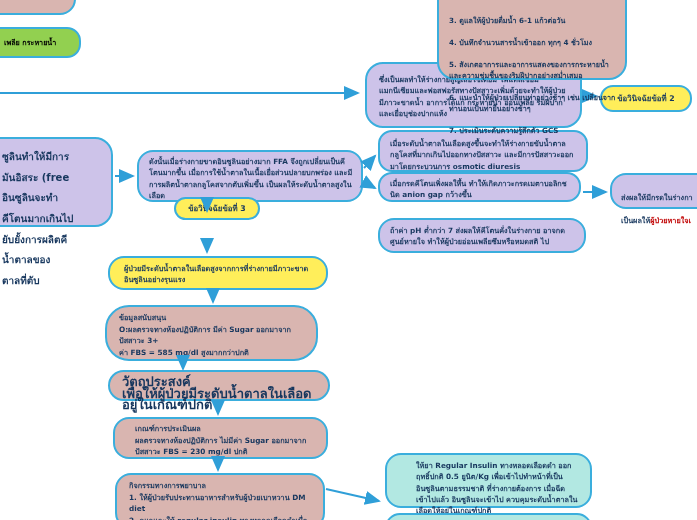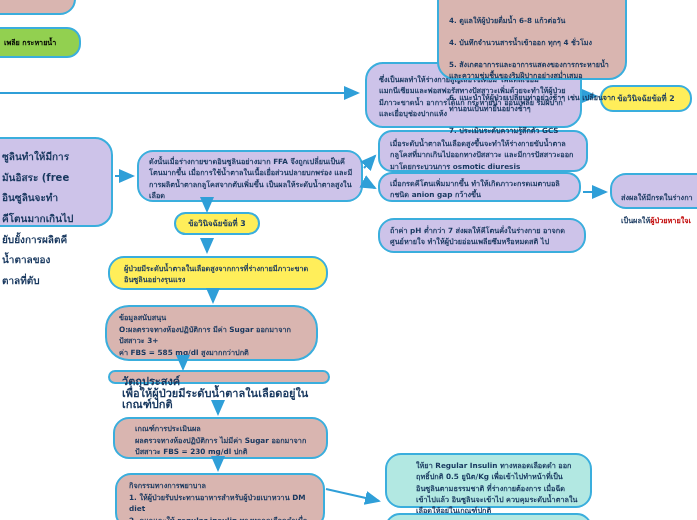--- a/index.html
+++ b/index.html
@@ -51,35 +51,35 @@
   </svg>
 
   <div class="box pink" style="left:-42px;top:-40px;width:118px;height:55px;border-radius:16px;"></div>
 
   <div class="box green" style="left:-16px;top:27px;width:97px;height:31px;border-radius:14px;display:flex;align-items:center;font-size:7.2px;">
     <span style="padding-left:18px;">เพลีย กระหายน้ำ</span>
   </div>
 
   <div class="box pink" style="left:437px;top:-60px;width:190px;height:140px;border-radius:18px;z-index:6;">
     <div style="position:absolute;left:10px;right:6px;top:62px;font-size:7.2px;line-height:11px;">
-      <div>4. ดูแลให้ผู้ป่วยดื่มน้ำ 6-8 แก้วต่อวัน</div>
+      <div>3. ดูแลให้ผู้ป่วยดื่มน้ำ 6-1 แก้วต่อวัน</div>
       <div>4. บันทึกจำนวนสารน้ำเข้าออก ทุกๆ 4 ชั่วโมง</div>
       <div>5. สังเกตอาการและอาการแสดงของการกระหายน้ำและความชุ่มชื้นของริมฝีปากอย่างสม่ำเสมอ</div>
       <div>6. แนะนำให้ผู้ป่วยเปลี่ยนท่าอย่างช้าๆ เช่น เปลี่ยนจากท่านอนเป็นท่ายืนอย่างช้าๆ</div>
       <div>7. ประเมินระดับความรู้สึกตัว GCS</div>
     </div>
   </div>
 
   <div class="box lav body-sm" style="left:365px;top:62px;width:217px;height:66px;border-radius:18px;padding:10px 10px 0 12px;">ซึ่งเป็นผลทำให้ร่างกายสูญเสียโซเดียม โพแทสเซียม แมกนีเซียมและฟอสฟอรัสทางปัสสาวะเพิ่มด้วยจะทำให้ผู้ป่วยมีภาวะขาดน้ำ อาการได้แก่ กระหายน้ำ อ่อนเพลีย ริมฝีปากและเยื่อบุช่องปากแห้ง</div>
 
   <div class="box yellow pill" style="left:600px;top:85px;width:92px;height:27px;border-radius:13px;">ข้อวินิจฉัยข้อที่ 2</div>
 
   <div class="box lav body-sm" style="left:378px;top:130px;width:210px;height:42px;border-radius:14px;padding:6px 10px 0 10px;">เมื่อระดับน้ำตาลในเลือดสูงขึ้นจะทำให้ร่างกายขับน้ำตาลกลูโคสที่มากเกินไปออกทางปัสสาวะ และมีการปัสสาวะออกมาโดยกระบวนการ osmotic diuresis</div>
 
-  <div class="box lav body-sm" style="left:378px;top:172px;width:203px;height:30px;border-radius:14px;padding:4px 10px 0 10px;">เมื่อกรดคีโตนเพิ่มมากขึ้น ทำให้เกิดภาวะกรดเมตาบอลิกชนิด anion gap กว้างขึ้น</div>
+  <div class="box lav body-sm" style="left:378px;top:172px;width:203px;height:30px;border-radius:14px;padding:4px 10px 0 10px;">เมื่อกรดคีโตนเพิ่งผลใหึ้น ทำให้เกิดภาวะกรดเมตาบอลิกชนิด anion gap กว้างขึ้น</div>
 
   <div class="box lav" style="left:610px;top:173px;width:120px;height:36px;border-radius:16px;padding:6px 0 0 9px;font-size:7.3px;line-height:11.3px;">
     <div>ส่งผลให้มีกรดในร่างกา</div>
     <div><span>เป็นผลให้</span><span class="red">ผู้ป่วยหายใจเ</span></div>
   </div>
 
   <div class="box lav body-sm" style="left:378px;top:218px;width:208px;height:35px;border-radius:16px;padding:5px 10px 0 10px;">ถ้าค่า pH ต่ำกว่า 7 ส่งผลให้คีโตนคั่งในร่างกาย อาจกดศูนย์หายใจ ทำให้ผู้ป่วยอ่อนเพลียซึมหรือหมดสติ ไป</div>
 
   <div class="box lav" style="left:-62px;top:137px;width:175px;height:90px;border-radius:18px;">
     <div style="position:absolute;left:62px;top:3px;font-size:10px;line-height:10.3px;">
@@ -88,30 +88,30 @@
       <div>อินซูลินจะทำ</div>
       <div>คีโตนมากเกินไป</div>
       <div>ยับยั้งการผลิตคี</div>
       <div>น้ำตาลของ</div>
       <div>ตาลที่ตับ</div>
     </div>
   </div>
 
   <div class="box lav body-sm" style="left:137px;top:150px;width:226px;height:52px;border-radius:16px;padding:4px 8px 0 10px;">ดังนั้นเมื่อร่างกายขาดอินซูลินอย่างมาก FFA จึงถูกเปลี่ยนเป็นคีโตนมากขึ้น เมื่อการใช้น้ำตาลในเนื้อเยื่อส่วนปลายบกพร่อง และมีการผลิตน้ำตาลกลูโคสจากตับเพิ่มขึ้น เป็นผลให้ระดับน้ำตาลสูงในเลือด</div>
 
-  <div class="box yellow pill" style="left:174px;top:212px;width:86px;height:23px;border-radius:12px;">ข้อวินิจฉัยข้อที่ 3</div>
+  <div class="box yellow pill" style="left:174px;top:197px;width:86px;height:23px;border-radius:12px;">ข้อวินิจฉัยข้อที่ 3</div>
 
   <div class="box yellow body-sm" style="left:108px;top:256px;width:220px;height:34px;border-radius:16px;padding:5px 8px 0 14px;">ผู้ป่วยมีระดับน้ำตาลในเลือดสูงจากการที่ร่างกายมีภาวะขาดอินซูลินอย่างรุนแรง</div>
 
   <div class="box pink" style="left:105px;top:305px;width:213px;height:56px;border-radius:24px;padding:5px 8px 0 12px;font-size:7.3px;line-height:11.5px;">ข้อมูลสนับสนุน
 O:ผลตรวจทางห้องปฏิบัติการ มีค่า Sugar ออกมาจาก
 ปัสสาวะ 3+
 ค่า FBS = 585 mg/dl สูงมากกว่าปกติ</div>
 
-  <div class="box pink" style="left:108px;top:370px;width:222px;height:14px;border-radius:16px;padding:4px 8px 0 12px;font-size:11px;line-height:11.5px;">วัตถุประสงค์
+  <div class="box pink" style="left:108px;top:370px;width:222px;height:31px;border-radius:16px;padding:4px 8px 0 12px;font-size:13px;line-height:11.5px;">วัตถุประสงค์
 เพื่อให้ผู้ป่วยมีระดับน้ำตาลในเลือดอยู่ในเกณฑ์ปกติ</div>
 
   <div class="box pink" style="left:113px;top:417px;width:215px;height:42px;border-radius:16px;padding:4px 8px 0 20px;font-size:7.3px;line-height:11.5px;">เกณฑ์การประเมินผล
 ผลตรวจทางห้องปฏิบัติการ ไม่มีค่า Sugar ออกมาจาก
 ปัสสาวะ  FBS = 230 mg/dl ปกติ</div>
 
   <div class="box pink" style="left:115px;top:473px;width:210px;height:56px;border-radius:16px;padding:5px 8px 0 12px;font-size:7.3px;line-height:11.5px;">กิจกรรมทางการพยาบาล
 1. ให้ผู้ป่วยรับประทานอาหารสำหรับผู้ป่วยเบาหวาน DM
 diet
 2. ดูแลและให้ regular insulin ทางหลอดเลือดดำเมื่อ</div>

